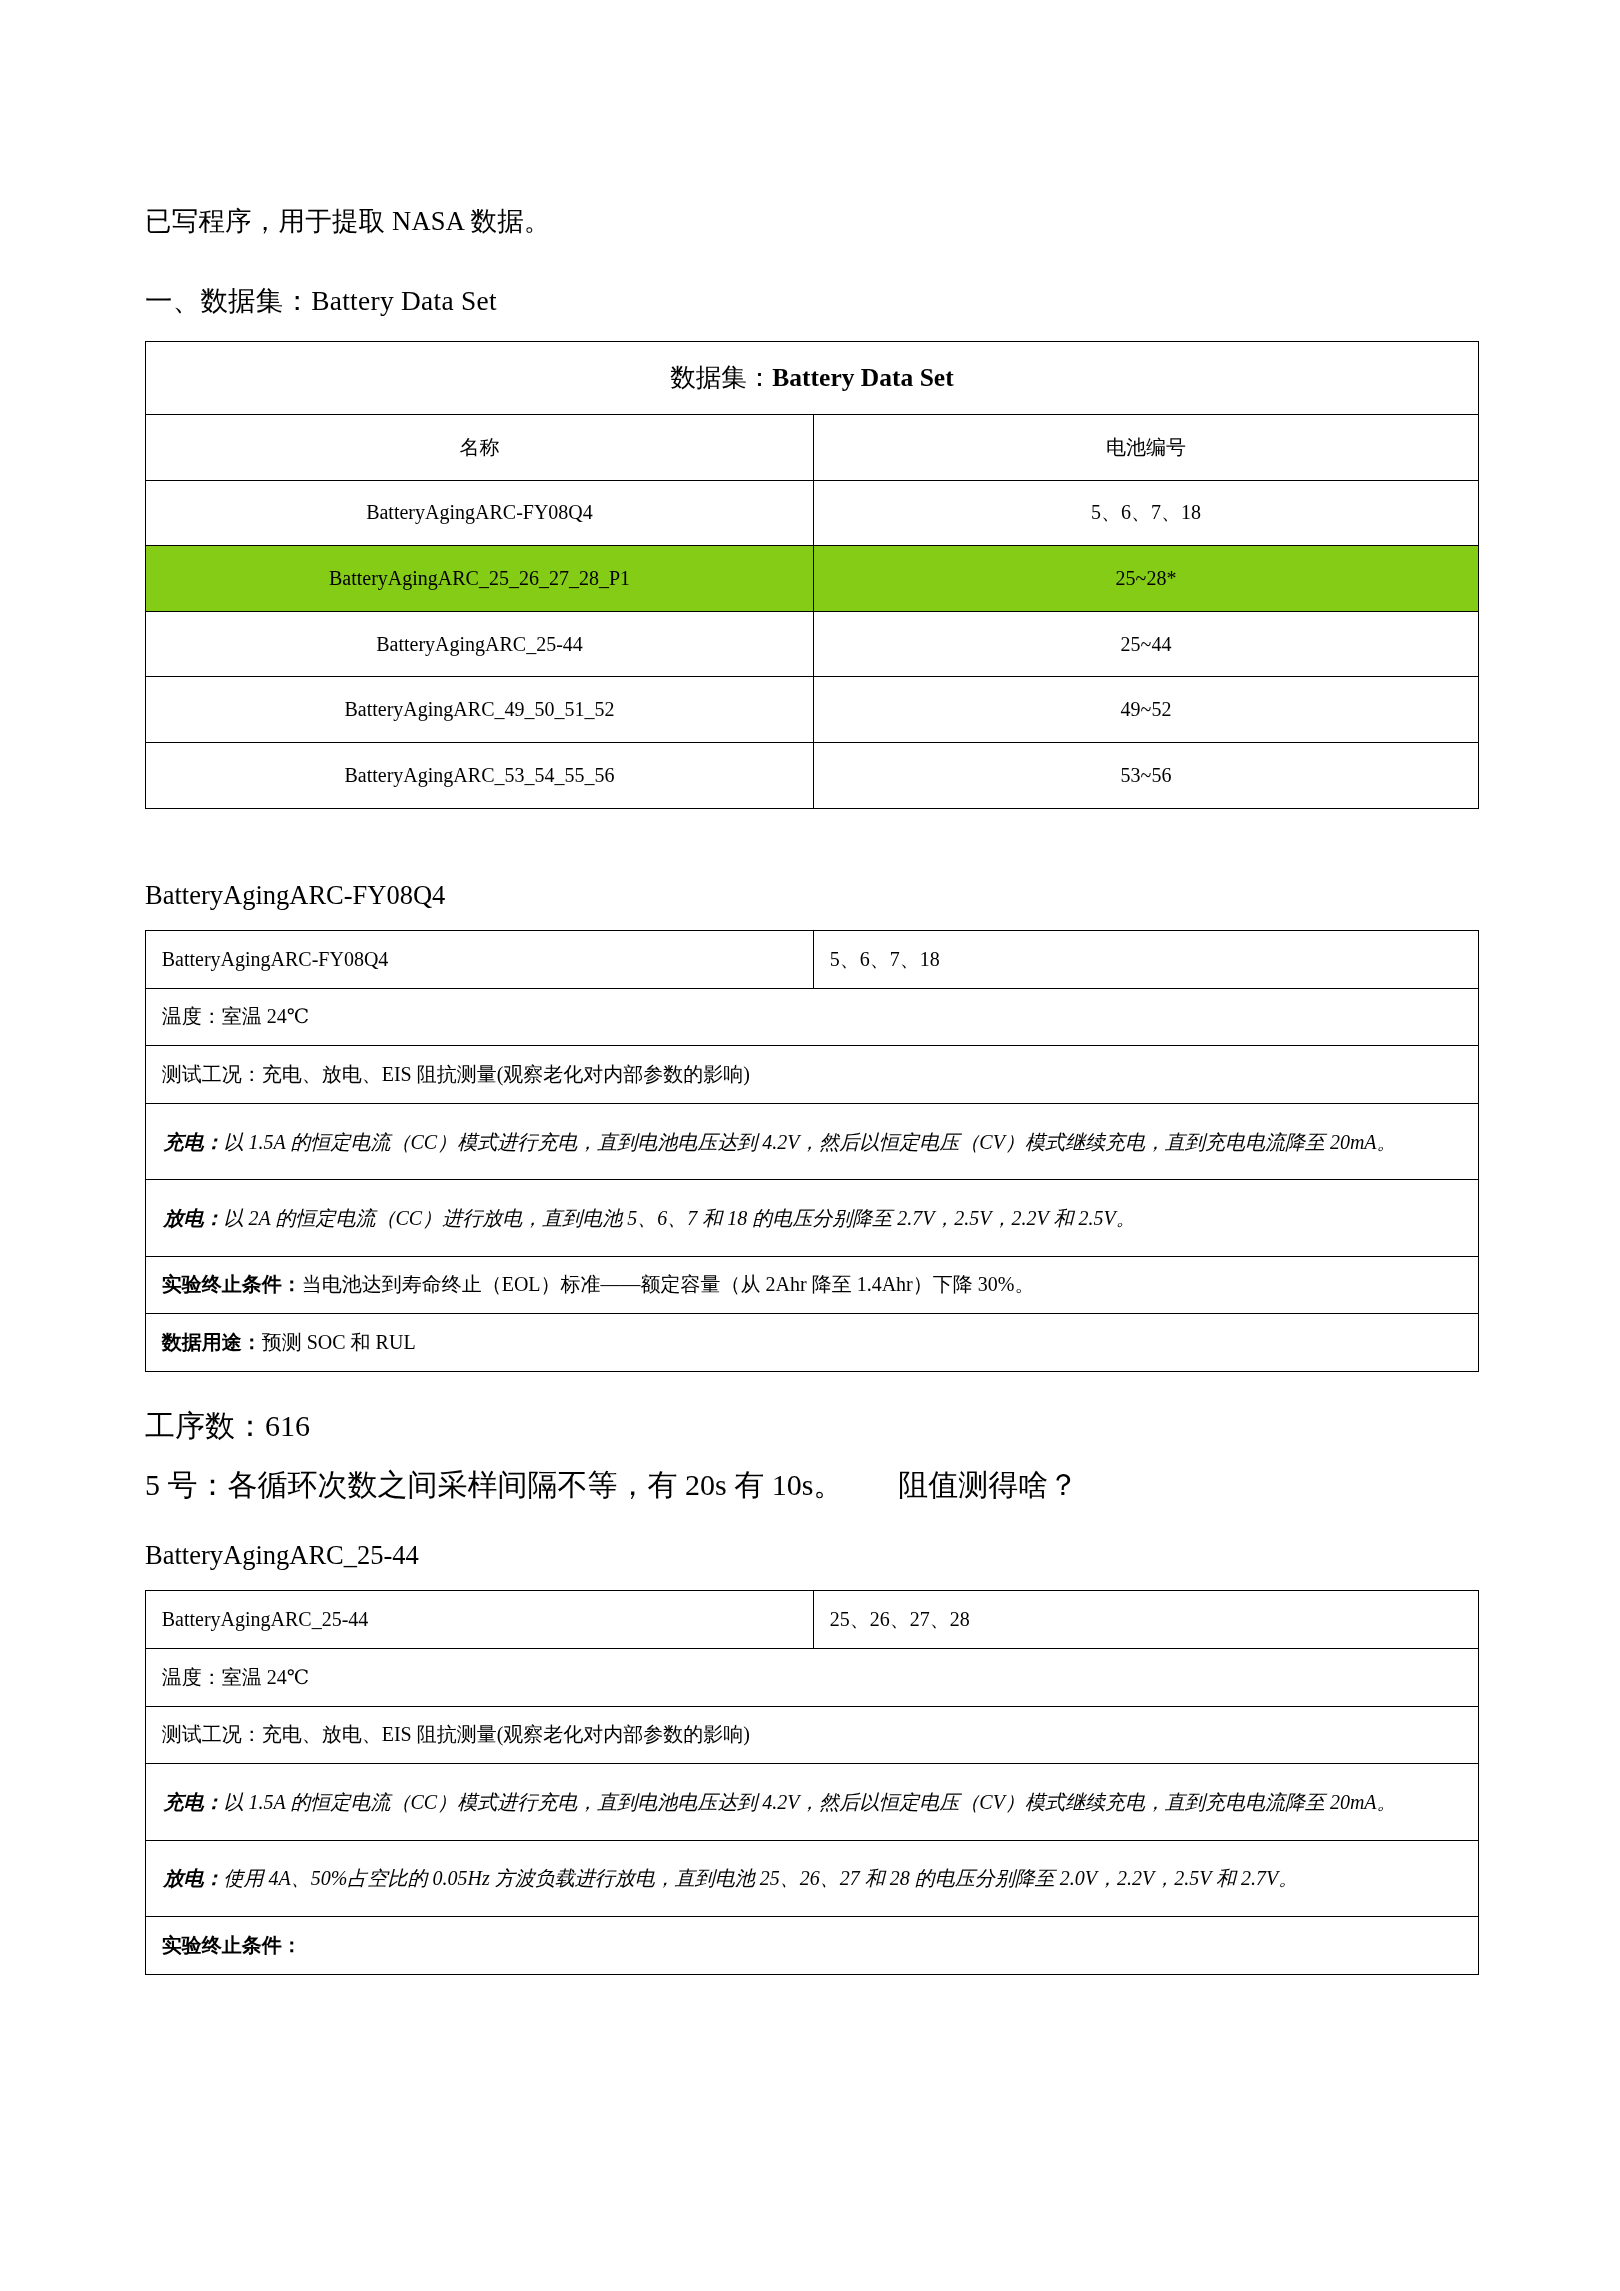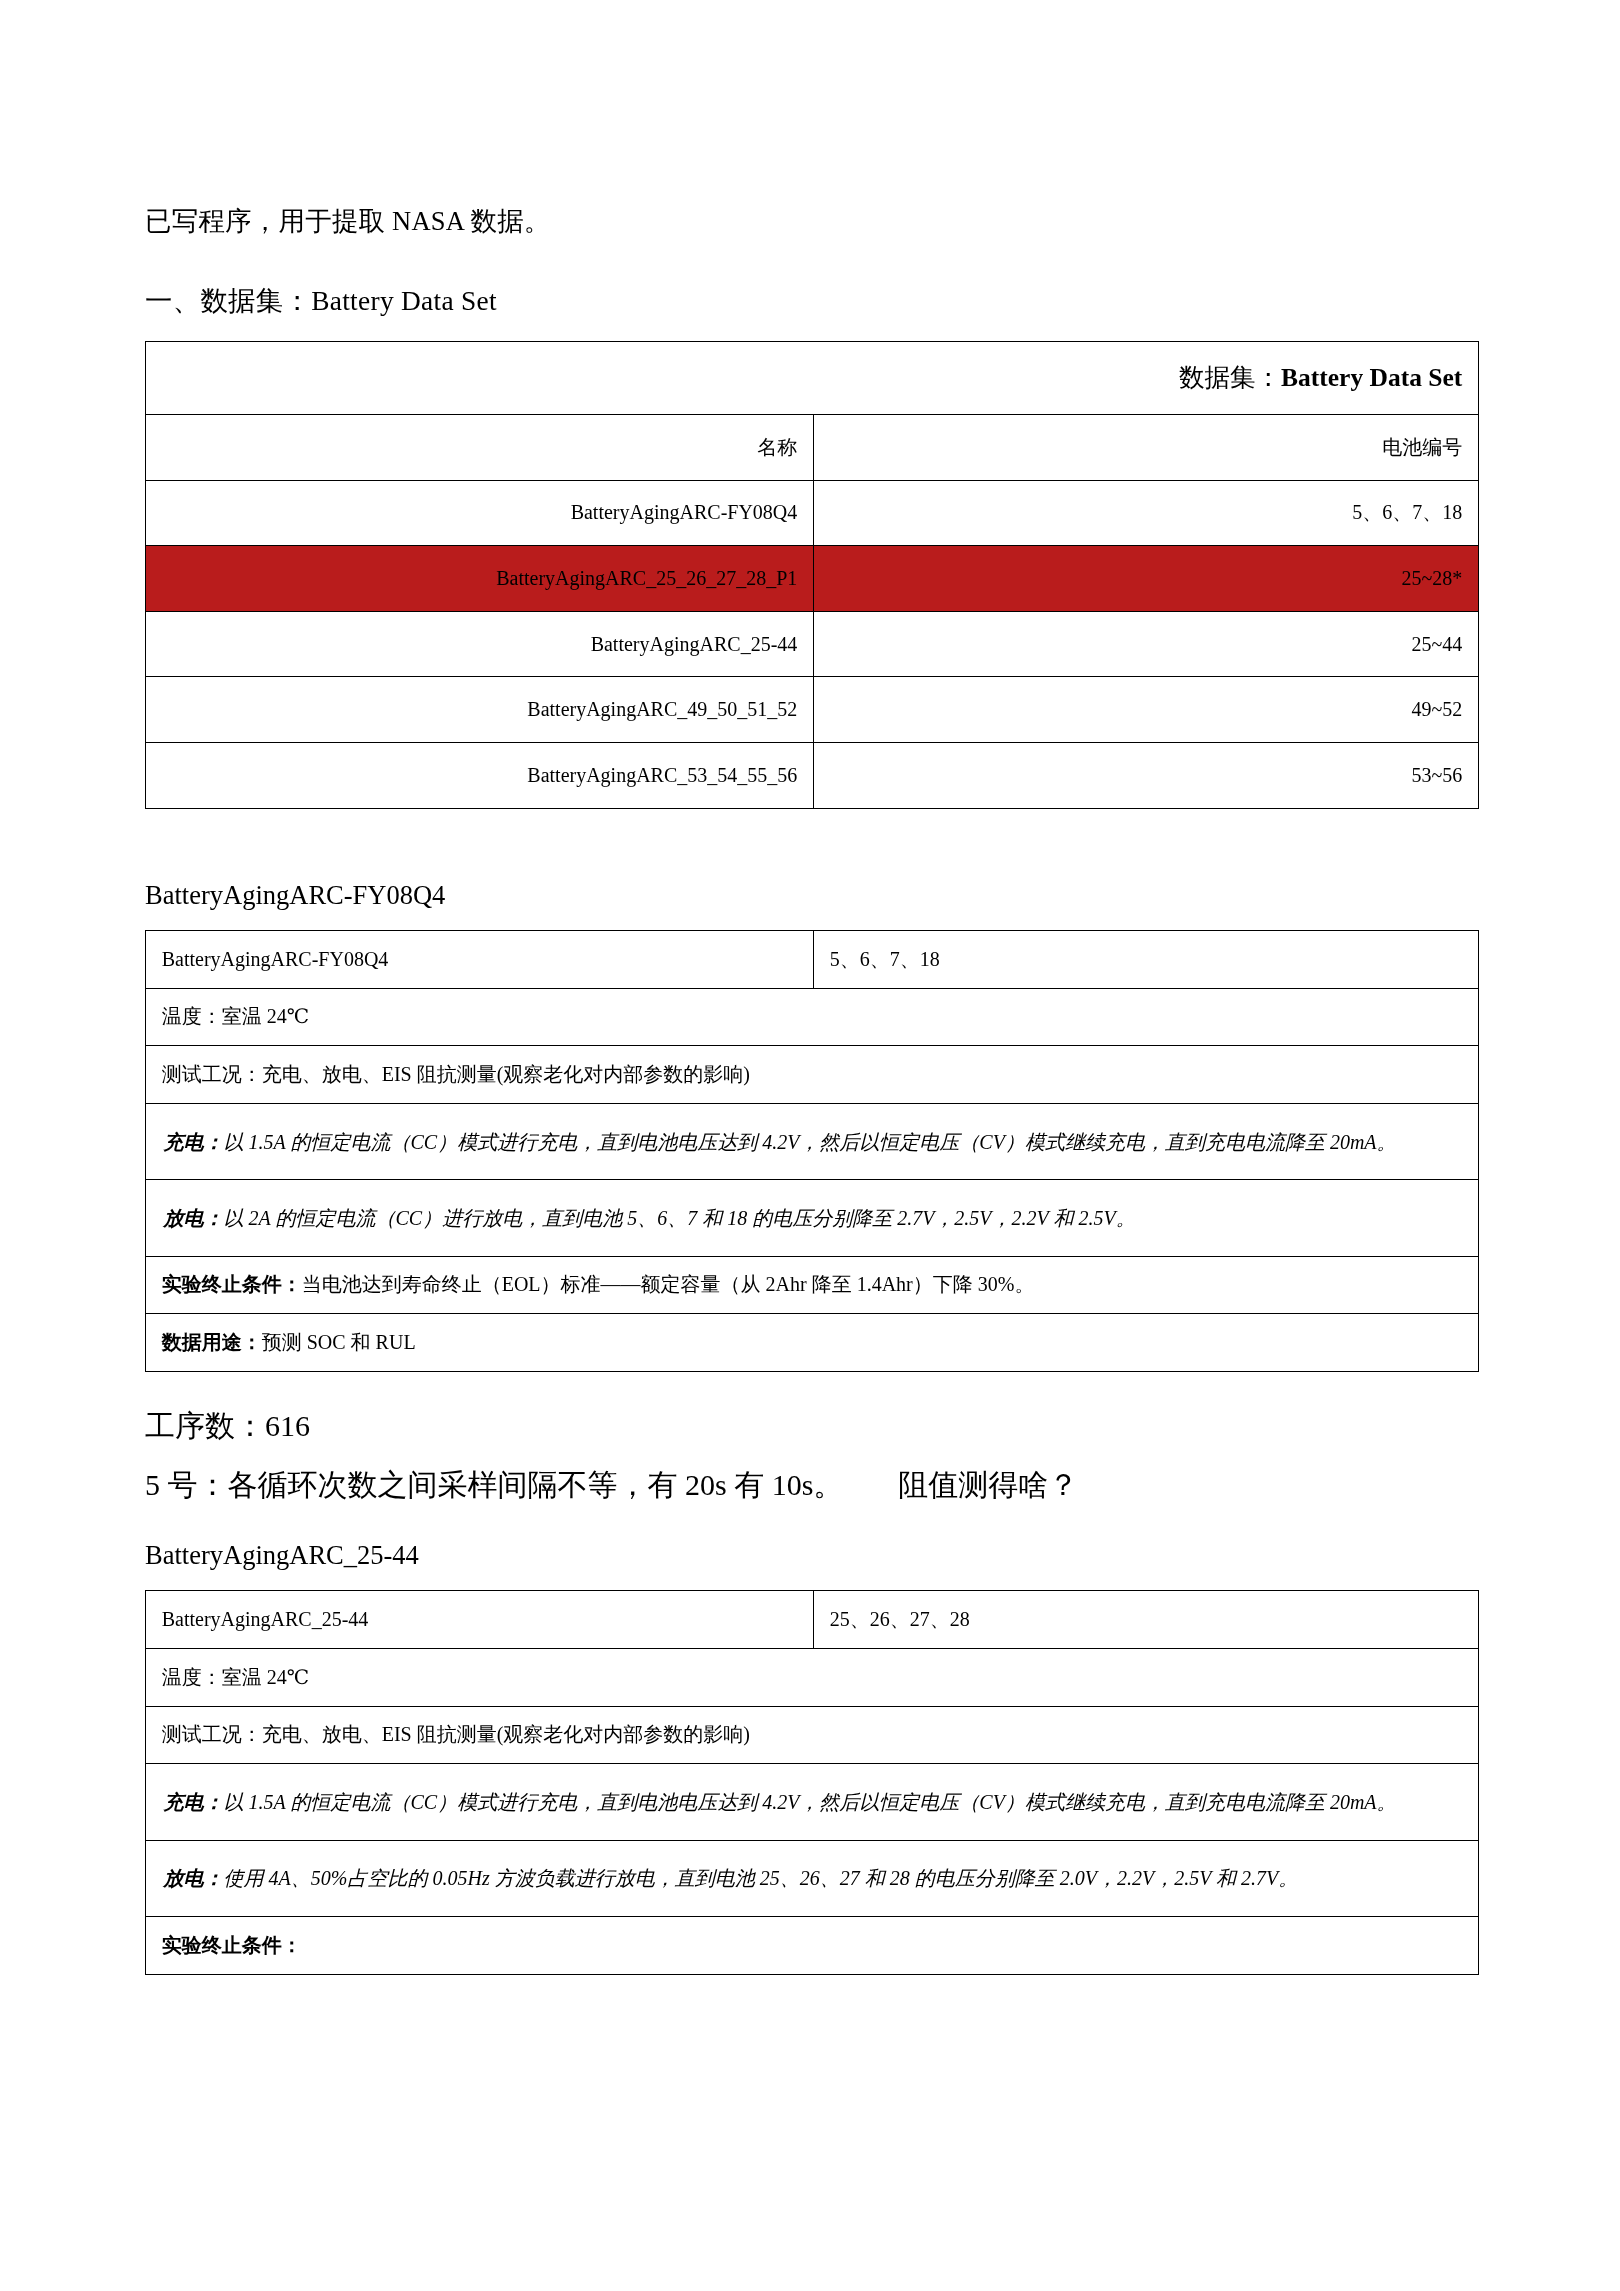--- a/index.html
+++ b/index.html
@@ -48,29 +48,29 @@
   }
   table.doc-table td {
     border: 1.5px solid #000000;
     font-size: 20px;
     line-height: 1.75;
     padding: 10.8px 15.7px;
     vertical-align: middle;
   }
   
   .t1 td {
-    text-align: right;
+    text-align: center;
     height: 43px;
   }
   .t1 .title-cell {
     font-size: 25.5px;
     padding: 13.7px 15.7px;
   }
   .t1 .shaded {
-    background: #b91c1c;
+    background: #84cc16;
   }
   .t1 col.c1 { width: 668px; }
   .t1 col.c2 { width: 665px; }
 
   
   .t2 td {
     text-align: left;
     padding: 12.7px 17.6px;
   }
   .t2 col.c1 { width: 668px; }

